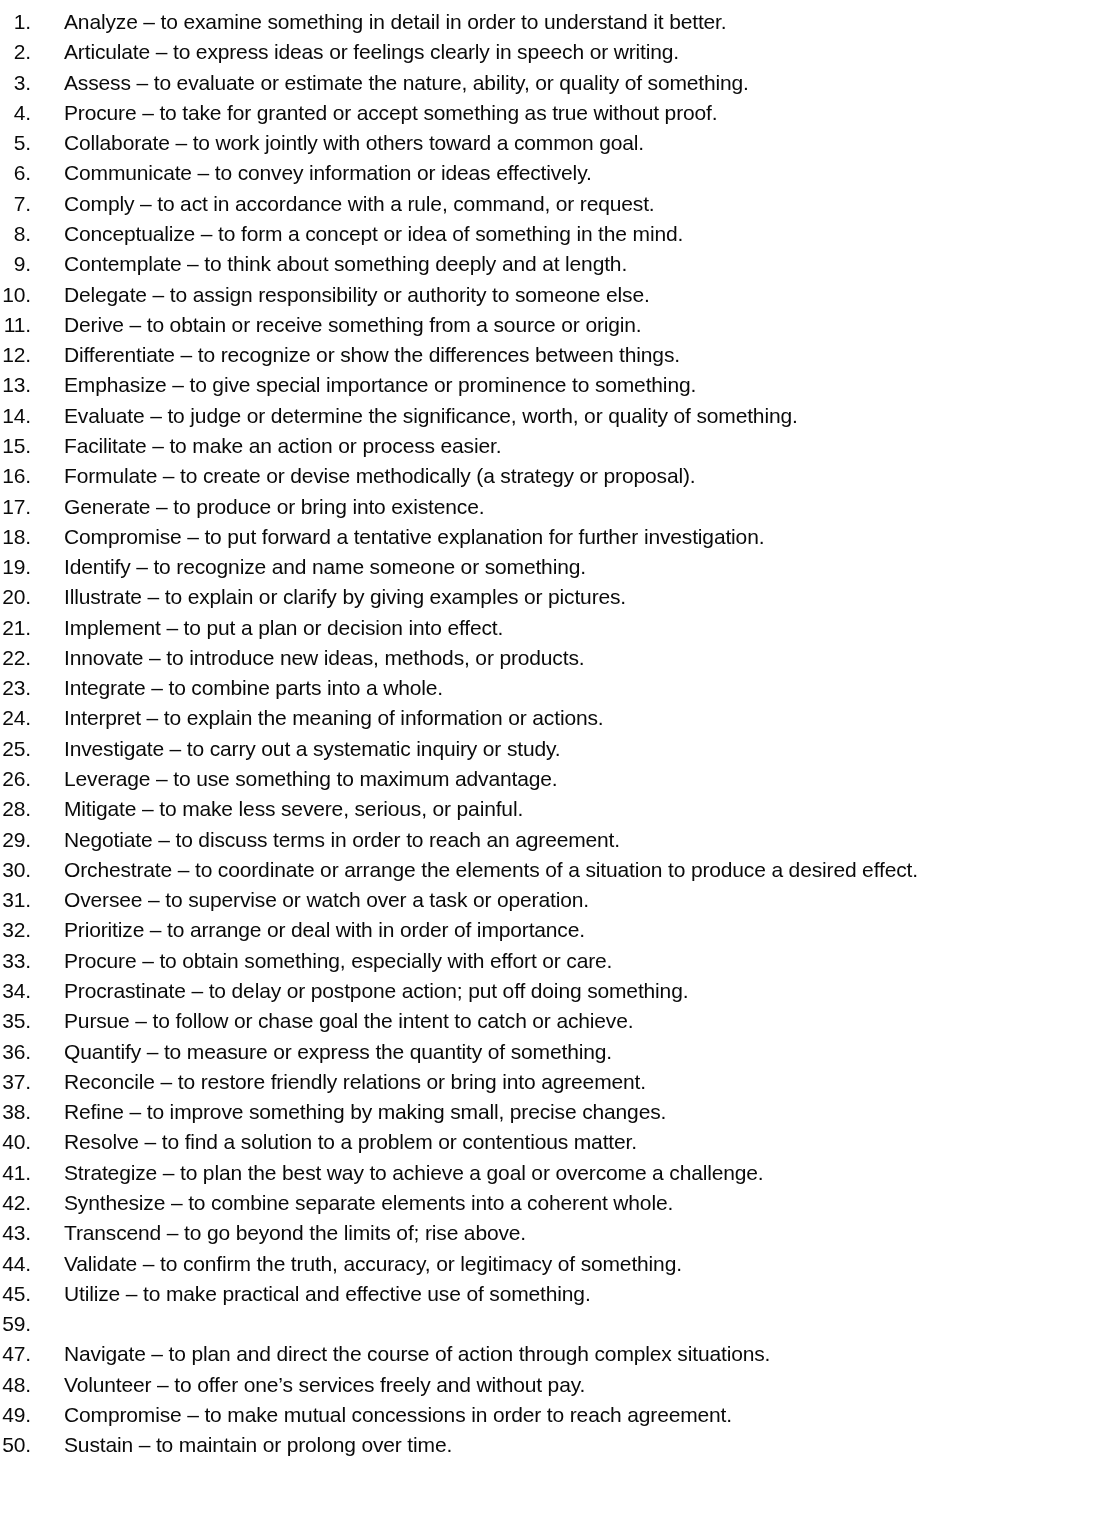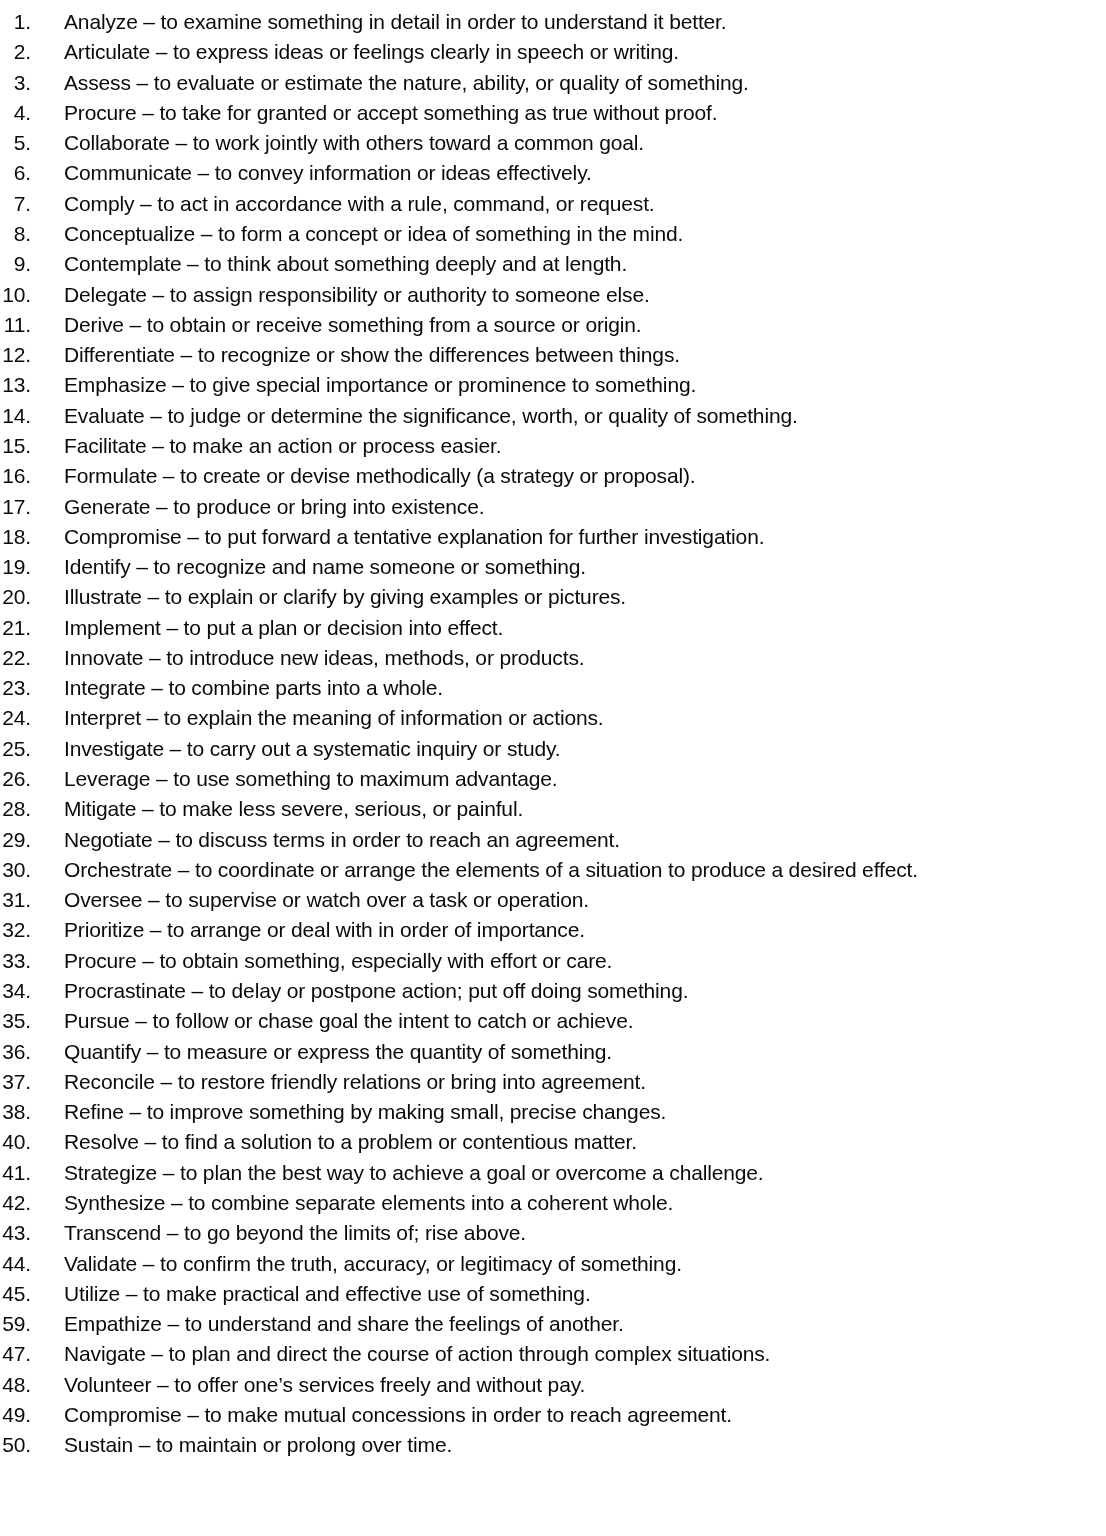--- a/index.html
+++ b/index.html
@@ -219,21 +219,20 @@
     <li class="vocab-item">
     <span class="item-number">44.</span>
     <span class="item-body"><span class="item-term">Validate</span><span class="item-dash">&nbsp;–&nbsp;</span><span class="item-definition">to confirm the truth, accuracy, or legitimacy of something.</span></span>
   </li>
     <li class="vocab-item">
     <span class="item-number">45.</span>
     <span class="item-body"><span class="item-term">Utilize</span><span class="item-dash">&nbsp;–&nbsp;</span><span class="item-definition">to make practical and effective use of something.</span></span>
   </li>
     <li class="vocab-item">
     <span class="item-number">59.</span>
-    <span class="item-body"><span class="item-term">Empathize</span><span class="item-dash">&nbsp;–&nbsp;</span><span class="item-definition">to understand and share the feelings of another.</span></span>
   </li>
     <li class="vocab-item">
     <span class="item-number">47.</span>
     <span class="item-body"><span class="item-term">Navigate</span><span class="item-dash">&nbsp;–&nbsp;</span><span class="item-definition">to plan and direct the course of action through complex situations.</span></span>
   </li>
     <li class="vocab-item">
     <span class="item-number">48.</span>
     <span class="item-body"><span class="item-term">Volunteer</span><span class="item-dash">&nbsp;–&nbsp;</span><span class="item-definition">to offer one’s services freely and without pay.</span></span>
   </li>
     <li class="vocab-item">

